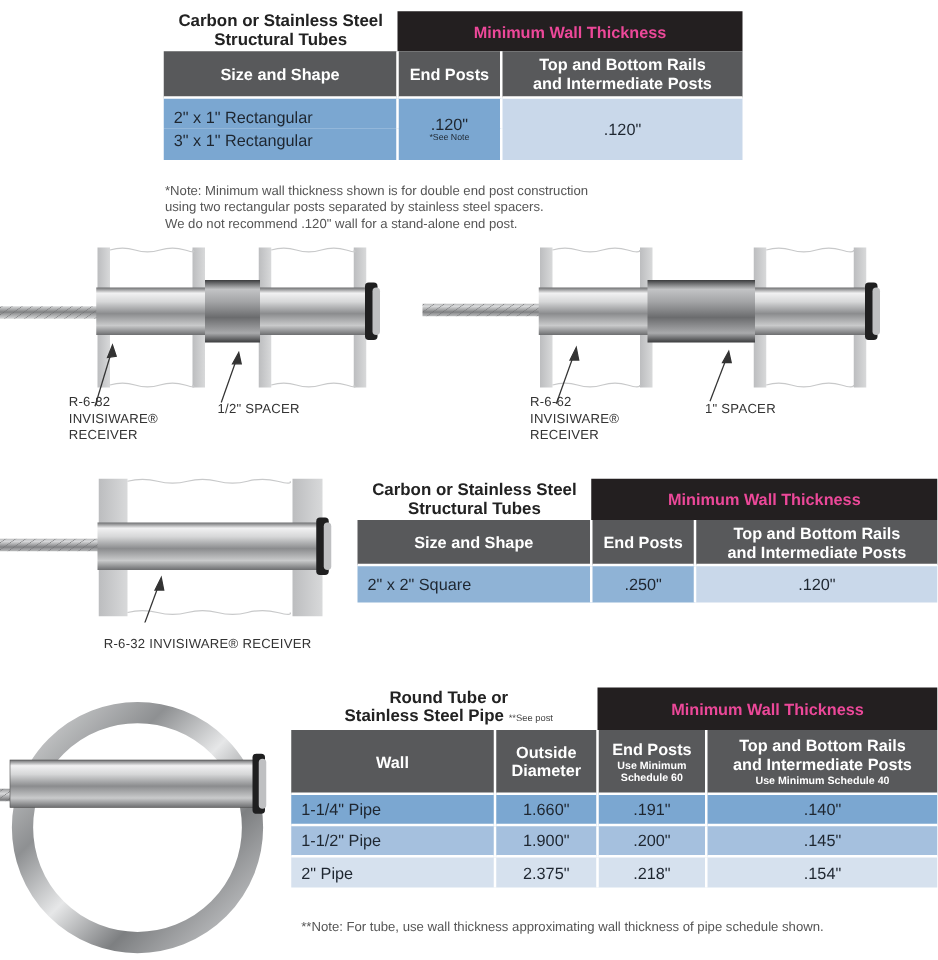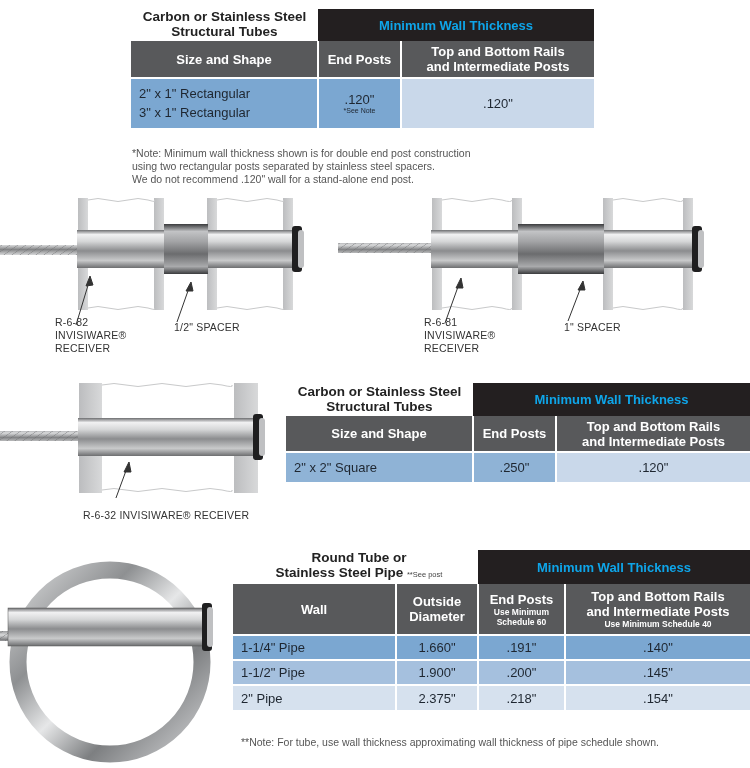--- a/index.html
+++ b/index.html
@@ -6,21 +6,21 @@
     html, body { width: 750px; height: 768px; background: #ffffff; overflow: hidden; }
     body { position: relative; font-family: "Liberation Sans", sans-serif; color: #222; }
 
     .abs { position: absolute; }
 
     
     .tbl { position: absolute; border-collapse: collapse; font-family: "Liberation Sans", sans-serif; }
     .tbl td, .tbl th { padding: 0; text-align: center; vertical-align: middle; }
     .title-cell { text-align: center; vertical-align: bottom !important; font-weight: bold; color: #222; background: #fff; line-height: 15px; font-size: 13.5px; padding-bottom: 2px !important; }
     .title-cell .see { font-size: 7.5px; font-weight: normal; color: #444; }
-    .mwt { background: #231f20; color: #0ea5e9; font-weight: bold; font-size: 13px; }
+    .mwt { background: #231f20; color: #ec4899; font-weight: bold; font-size: 13px; }
     .hdr { background: #58595b; color: #fff; font-weight: bold; font-size: 13px; line-height: 15px; border-left: 2px solid #fff; }
     .hdr.first { border-left: none; }
     .hdr .sub { display: block; font-size: 8.5px; line-height: 10px; }
     .c-blue { background: #7ba7d1; }
     .c-blue2 { background: #8fb3d6; }
     .c-light { background: #c9d8ea; }
     .c-lighter { background: #d6e1ee; }
     .cell { font-size: 13px; color: #1e2630; border-left: 2px solid #fff; border-top: 2px solid #fff; }
     .cell.left { text-align: left !important; padding-left: 8px !important; border-left: none; }
     .cell .small { display: block; font-size: 7px; line-height: 8px; }
@@ -169,21 +169,21 @@
   <rect x="357" y="36" width="10" height="46" rx="3" fill="#1f1f20"></rect>
   <rect x="363" y="40" width="6" height="38" rx="3" fill="#bfc0c2"></rect>
   <g stroke="#333" fill="#333">
     <line x1="110" y1="133" x2="124" y2="94"></line>
     <polygon points="126,88 121,98 128,98"></polygon>
     <line x1="233" y1="131" x2="246" y2="97"></line>
     <polygon points="248,91 243,100 250,100"></polygon>
   </g>
 </svg>
 <div class="lbl" style="left:424px; top:316px;">
-  <div>R-6-81</div>
+  <div>R-6-62</div>
   <div>INVISIWARE®</div>
   <div>RECEIVER</div>
 </div>
 <div class="lbl" style="left:564px; top:321px;">1" SPACER</div>
 
 <svg class="abs" style="left:0; top:378px;" width="280" height="120" viewBox="0 0 280 120">
   <g>
     <rect x="79" y="5" width="23" height="110" fill="url(#post)"></rect>
     <rect x="234" y="5" width="24" height="110" fill="url(#post)"></rect>
     <path d="M102 7 q12 -3 24 0 t24 0 t24 0 t24 0 t24 0 t10 0" stroke="#c8c9ca" fill="none"></path>

